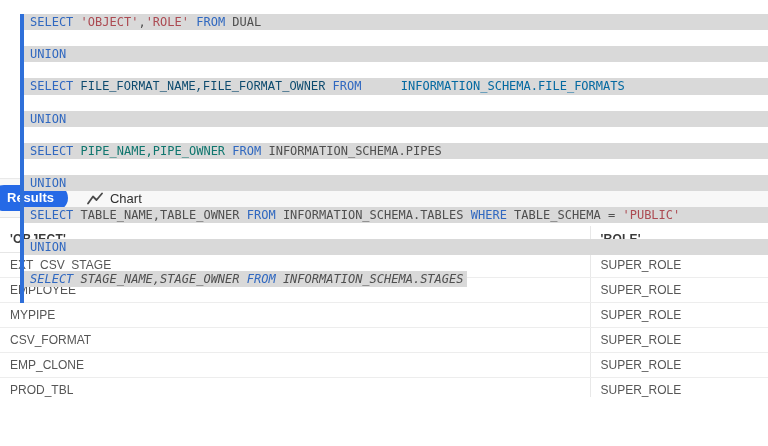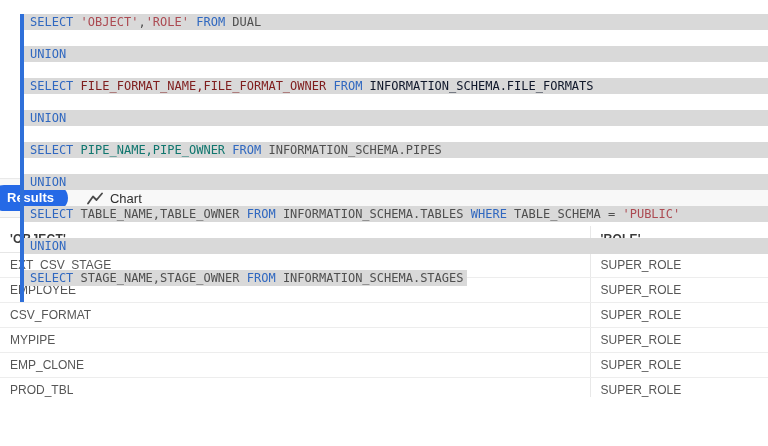--- a/index.html
+++ b/index.html
@@ -14,21 +14,21 @@
   .editor-area { height:178px; box-sizing:border-box; padding-top:14px; background:#ffffff; }
   .code-wrap { position:relative; margin-left:20px; }
   .accent-bar { position:absolute; left:0; top:0; bottom:0; width:4px; background:#2e6fd9; }
   .code {
     margin:0; padding-left:4px;
     font-family:"DejaVu Sans Mono", monospace;
     font-size:12px; line-height:16px;
     white-space:pre;
   }
   .ln { display:block; box-sizing:border-box; width:100%; padding:0 6px; background:#d9d9d9; }
-  .ln.partial { width:fit-content; padding-right:3px; }
+  .ln.partial { width:fit-content; padding-right:3px;font-style:italic; }
 
   
   .tab-bar {
     height:40px; box-sizing:border-box; flex:none;
     background:#f8f8f8;
     border-top:1px solid #e9e9e9; border-bottom:1px solid #e4e4e4;
     display:flex; align-items:center;
   }
   .pill {
     margin-left:-9px;
@@ -70,21 +70,21 @@
 </head>
 <body>
 
 <div class="screen">
 
   <div class="editor-area">
     <div class="code-wrap">
       <div class="accent-bar" style="background: rgb(46, 111, 217);"></div>
       <pre class="code" id="sql-code" style="--hl: #d9d9d9;"><span class="ln" style="background: rgb(217, 217, 217);"><span style="color: rgb(48, 104, 192);">SELECT</span><span style="color: rgb(79, 79, 79);"> </span><span style="color: rgb(172, 74, 82);">'OBJECT'</span><span style="color: rgb(79, 79, 79);">,</span><span style="color: rgb(172, 74, 82);">'ROLE'</span><span style="color: rgb(79, 79, 79);"> </span><span style="color: rgb(48, 104, 192);">FROM</span><span style="color: rgb(79, 79, 79);"> DUAL</span></span>
 <span class="ln" style="background: rgb(217, 217, 217);"><span style="color: rgb(48, 104, 192);">UNION</span></span>
-<span class="ln" style="background: rgb(217, 217, 217);"><span style="color: rgb(48, 104, 192);">SELECT</span><span style="color: #7f1d1d;"> FILE_FORMAT_NAME,FILE_FORMAT_OWNER </span><span style="color: rgb(48, 104, 192);">FROM</span><span style="color: #0f172a;"> INFORMATION_SCHEMA.FILE_FORMATS</span></span>
+<span class="ln" style="background: rgb(217, 217, 217);"><span style="color: rgb(48, 104, 192);">SELECT</span><span style="color: #0c4a6e; font-family: Liberation Mono, monospace;"> FILE_FORMAT_NAME,FILE_FORMAT_OWNER </span><span style="color: rgb(48, 104, 192);">FROM</span><span style="color: #0369a1; padding-left: 32px;"> INFORMATION_SCHEMA.FILE_FORMATS</span></span>
 <span class="ln" style="background: rgb(217, 217, 217);"><span style="color: rgb(48, 104, 192);">UNION</span></span>
 <span class="ln" style="background: rgb(217, 217, 217);"><span style="color: rgb(48, 104, 192);">SELECT</span><span style="color: #0f766e;"> PIPE_NAME,PIPE_OWNER </span><span style="color: rgb(48, 104, 192);">FROM</span><span style="color: rgb(79, 79, 79); text-align: right;"> INFORMATION_SCHEMA.PIPES</span></span>
 <span class="ln" style="background: rgb(217, 217, 217);"><span style="color: rgb(48, 104, 192);">UNION</span></span>
 <span class="ln" style="background: rgb(217, 217, 217);"><span style="color: rgb(48, 104, 192);">SELECT</span><span style="color: rgb(79, 79, 79);"> TABLE_NAME,TABLE_OWNER </span><span style="color: rgb(48, 104, 192);">FROM</span><span style="color: rgb(79, 79, 79);"> INFORMATION_SCHEMA.TABLES </span><span style="color: rgb(48, 104, 192);">WHERE</span><span style="color: rgb(79, 79, 79);"> TABLE_SCHEMA = </span><span style="color: rgb(172, 74, 82);">'PUBLIC'</span></span>
 <span class="ln" style="background: rgb(217, 217, 217);"><span style="color: rgb(48, 104, 192);">UNION</span></span>
 <span class="ln partial" style="background: rgb(217, 217, 217);"><span style="color: rgb(48, 104, 192);">SELECT</span><span style="color: rgb(79, 79, 79);"> STAGE_NAME,STAGE_OWNER </span><span style="color: rgb(48, 104, 192);">FROM</span><span style="color: rgb(79, 79, 79);"> INFORMATION_SCHEMA.STAGES</span></span>
 </pre>
     </div>
   </div>
 
@@ -115,25 +115,25 @@
     <tbody id="results-tbody">
         <tr>
           <td>EXT_CSV_STAGE</td>
           <td>SUPER_ROLE</td>
         </tr>
         <tr>
           <td>EMPLOYEE</td>
           <td>SUPER_ROLE</td>
         </tr>
         <tr>
-          <td>CSV_FORMAT</td>
+          <td>MYPIPE</td>
           <td>SUPER_ROLE</td>
         </tr>
         <tr>
-          <td>MYPIPE</td>
+          <td>CSV_FORMAT</td>
           <td>SUPER_ROLE</td>
         </tr>
         <tr>
           <td>EMP_CLONE</td>
           <td>SUPER_ROLE</td>
         </tr>
         <tr>
           <td>PROD_TBL</td>
           <td>SUPER_ROLE</td>
         </tr>

